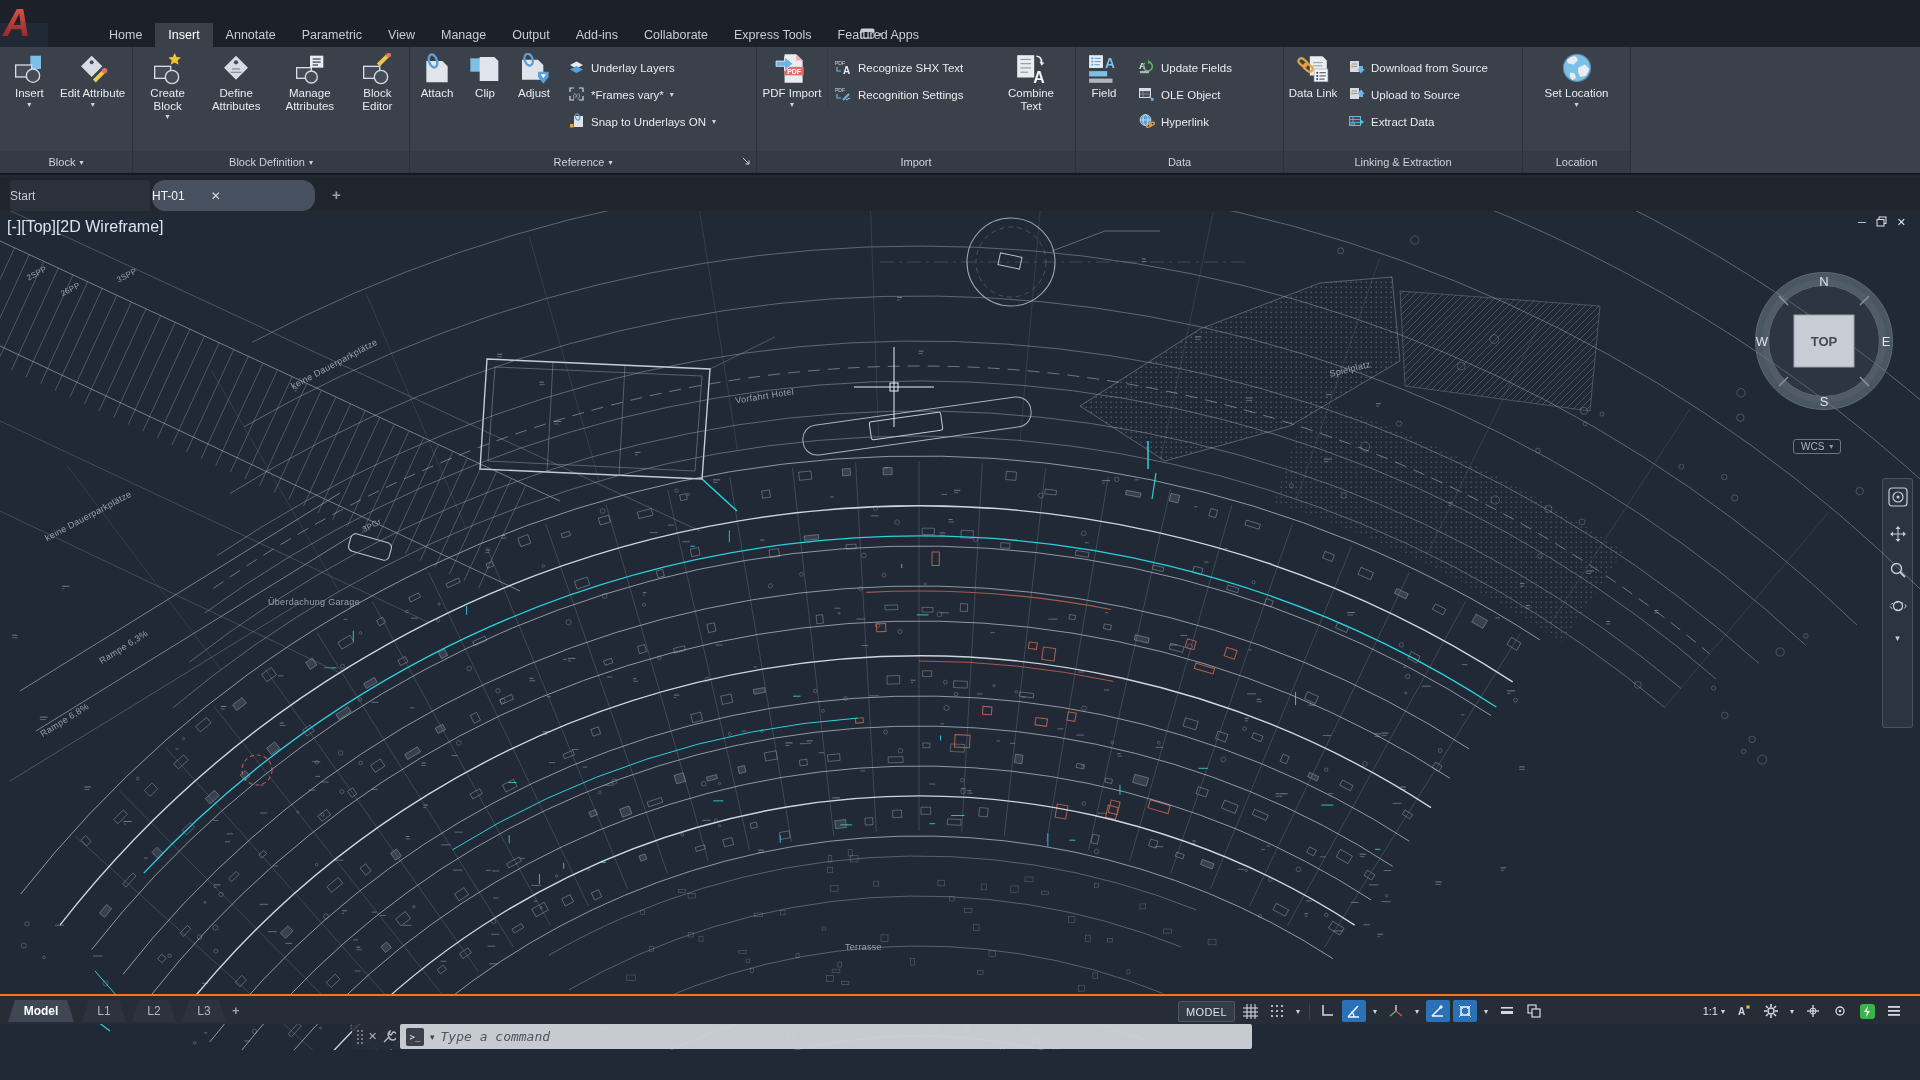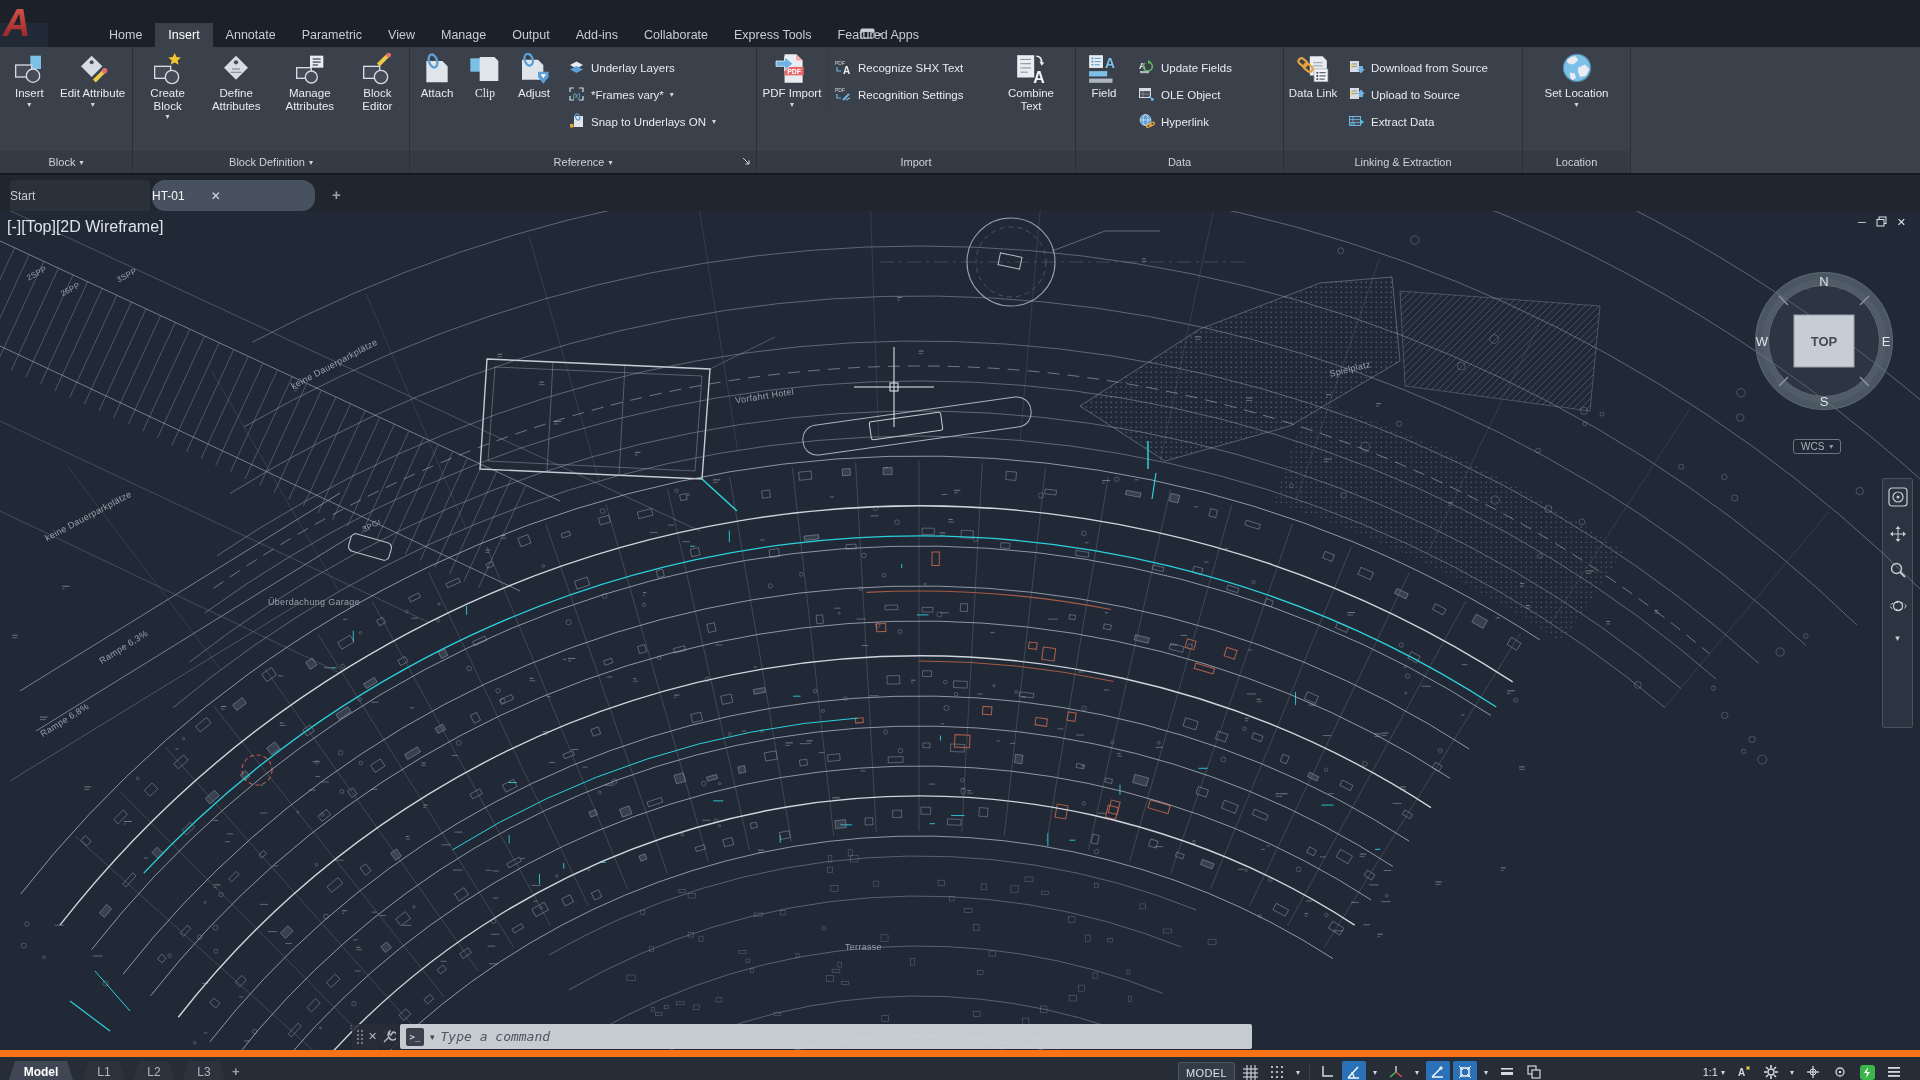--- a/index.html
+++ b/index.html
@@ -60,21 +60,21 @@
           border:1px solid rgba(210,218,228,.18);border-radius:3px;display:flex;flex-direction:column;align-items:center;gap:14px;padding-top:8px;box-sizing:border-box;}
   
   .cmdwrap{position:absolute;left:352px;top:1024px;height:25px;display:flex;z-index:55;}
   .cmdgrips{width:48px;background:rgba(38,45,56,.85);display:flex;align-items:center;justify-content:space-evenly;color:#aeb6c0;}
   .cmdbar{width:852px;background:rgba(213,217,222,.92);border-radius:2px;display:flex;align-items:center;gap:6px;padding:0 6px;box-sizing:border-box;}
   .cmdprompt{width:18px;height:18px;background:#3a414c;color:#e8ecf0;font-size:9px;display:flex;align-items:center;justify-content:center;border-radius:2px;font-family:"DejaVu Sans Mono",monospace;}
   .cmdcaret{color:#3a414c;font-size:9px;}
   .cmdtext{color:#4d545d;font-size:13px;font-style:italic;font-family:"DejaVu Sans Mono",monospace;}
   .cmdedge{width:8px;background:#b9bec5;border-radius:0 2px 2px 0;margin-left:auto;}
   
-  .statusbar{position:absolute;left:0;top:1050px;width:1920px;height:30px;background:#262d37;border-top:7px solid #f97316;box-sizing:border-box;z-index:56;}
+  .statusbar{position:absolute;left:0;top:994px;width:1920px;height:30px;background:#262d37;border-top:2px solid #f97316;box-sizing:border-box;z-index:56;}
   .ltab{position:absolute;top:4px;height:22px;display:flex;align-items:center;justify-content:center;font-size:12px;
         clip-path:polygon(7px 0,calc(100% - 7px) 0,100% 100%,0 100%);}
   .ltab.model{left:8px;width:66px;background:#3f4754;color:#fff;font-weight:bold;}
   .ltab.lay{background:#2c333d;color:#aeb6c0;}
   .layplus{position:absolute;left:232px;top:7px;color:#9aa3ad;font-weight:bold;font-size:13px;}
   .modelbtn{position:absolute;left:1178px;top:5px;height:19px;padding:0 7px;background:#333b47;border:1px solid #4d5663;
             border-radius:2px;color:#dce1e7;font-size:11px;display:flex;align-items:center;letter-spacing:.4px;}
   .sticons{position:absolute;left:1238px;top:4px;right:14px;height:22px;display:flex;align-items:center;gap:3px;}
   .sic{width:24px;height:22px;display:flex;align-items:center;justify-content:center;border-radius:2px;}
   .sic.on{background:#2b71b8;}
@@ -323,21 +323,21 @@
     <div class="pbody">
       <div class="bigbtn" style="width:54px;">
         <span class="ico">
             <svg width="32" height="32" viewBox="0 0 24 24">
               <path d="M4 6h12l4 4v12H4z" fill="#dfe5ea"></path>
               <ellipse cx="9" cy="6" rx="3" ry="5" fill="none" stroke="#5b9fd6" stroke-width="1.8" transform="rotate(-18 9 6)"></ellipse>
             </svg>
           </span>
         <span>Attach</span>
       </div>
-      <div class="bigbtn" style="width:42px;font-family:Liberation Serif, serif;">
+      <div class="bigbtn" style="width:42px;">
         <span class="ico">
             <svg width="32" height="32" viewBox="0 0 24 24">
               <rect x="1" y="4" width="10" height="10" fill="#7cc0e8"></rect>
               <path d="M8 3h11l3 3v15H8z" fill="#dfe5ea"></path>
             </svg>
           </span>
         <span>Clip</span>
       </div>
       <div class="bigbtn" style="width:56px;">
         <span class="ico">

